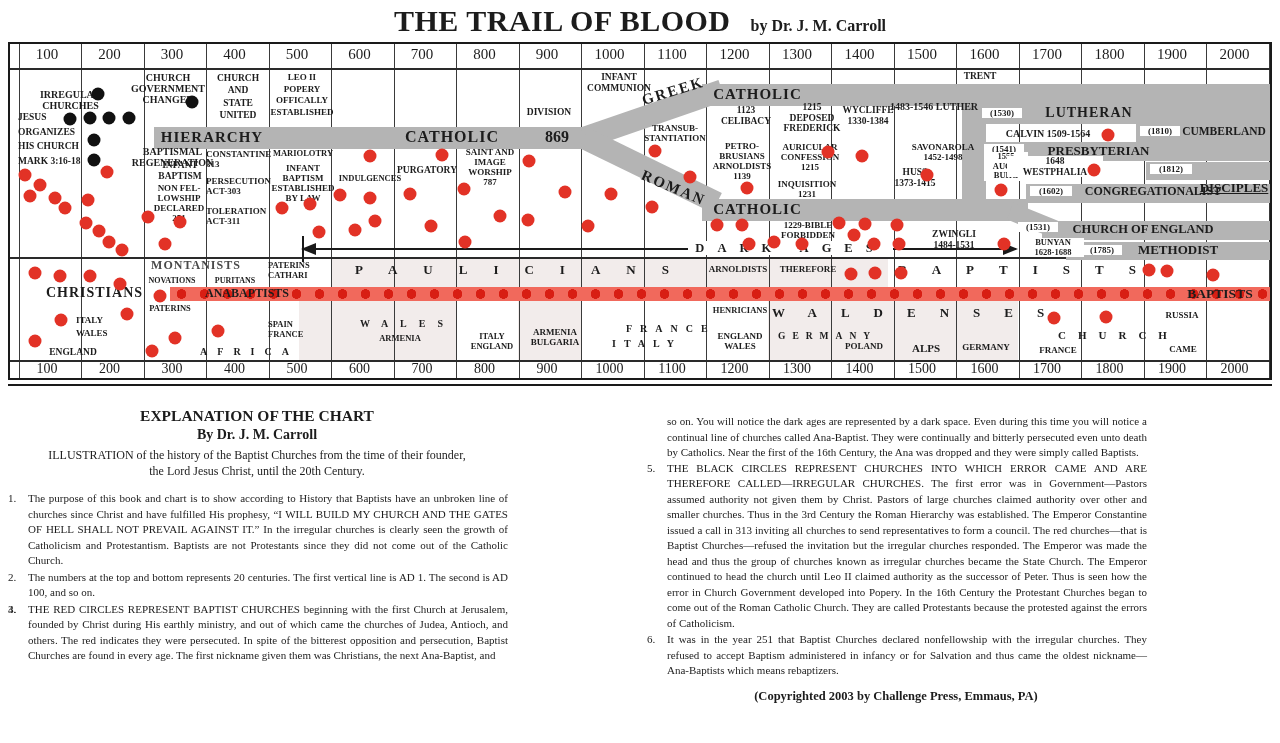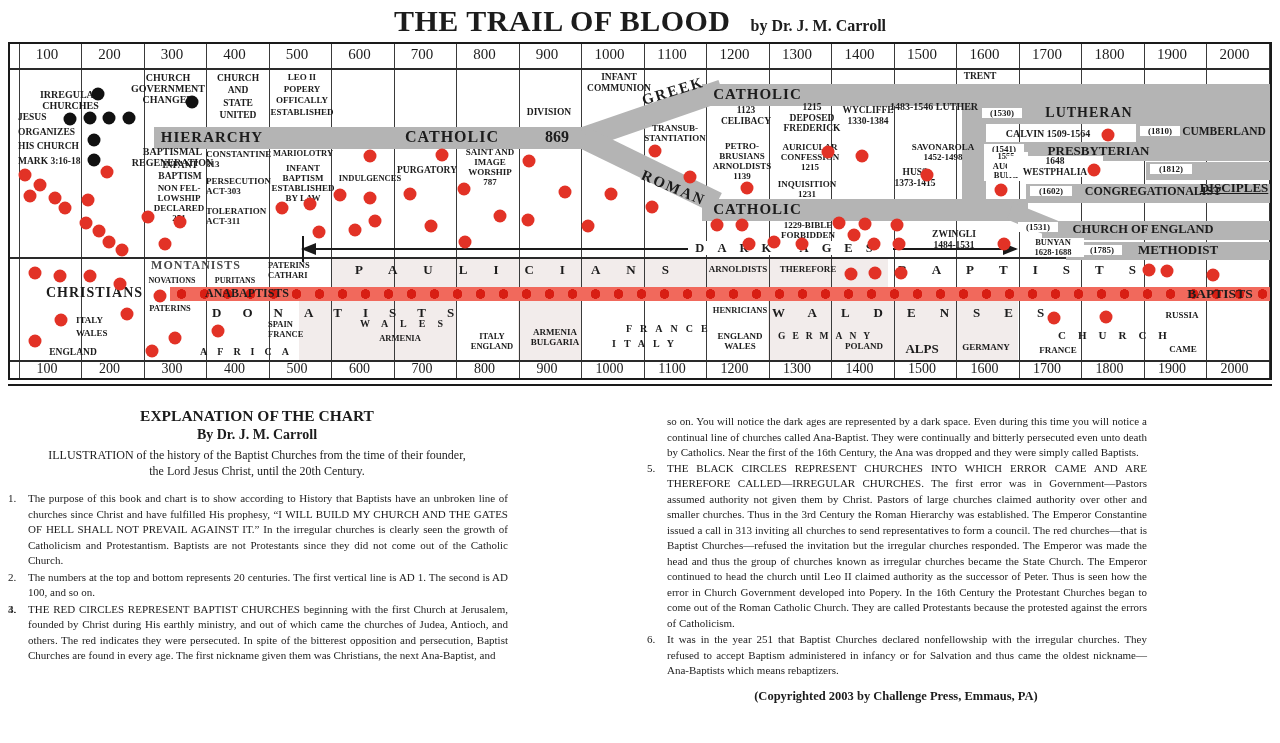--- a/index.html
+++ b/index.html
@@ -238,42 +238,41 @@
     <div class="lbl" style="left: 258px; top: 217px; width: 58px; font-size: 8.5px; text-align: left;">PATERINS
 CATHARI</div>
     <div class="lbl" style="left: 345px; top: 219px; width: 380px; font-size: 13px; text-align: left; letter-spacing: 26px;">PAULICIANS</div>
     <div class="lbl" style="left: 690px; top: 220px; width: 76px; font-size: 9px; text-align: center;">ARNOLDISTS</div>
     <div class="lbl" style="left: 760px; top: 220px; width: 76px; font-size: 9px; text-align: center;">THEREFORE</div>
     <div class="lbl" style="left: 888px; top: 219px; width: 280px; font-size: 13px; text-align: left; letter-spacing: 25px;">BAPTISTS</div>
     <div class="lbl" style="left: 22px; top: 241px; width: 125px; font-size: 14px; text-align: center; letter-spacing: 1px;">CHRISTIANS</div>
     <div class="lbl" style="left: 172px; top: 243px; width: 130px; font-size: 12px; text-align: center;">ANABAPTISTS</div>
     <div class="lbl" style="left: 1158px; top: 242px; width: 104px; font-size: 13.5px; text-align: center;">BAPTISTS</div>
     <div class="lbl" style="left: 130px; top: 260px; width: 60px; font-size: 8.5px; text-align: center;">PATERINS</div>
-    <div class="lbl" style="left: 202px; top: 262px; width: 290px; font-size: 13px; text-align: left; letter-spacing: 21px;">DONATISTS</div>
     <div class="lbl" style="left: 66px; top: 270px; width: 70px; font-size: 9px; text-align: left; line-height: 1.45;">ITALY
   WALES</div>
     <div class="lbl" style="left: 30px; top: 303px; width: 66px; font-size: 9.5px; text-align: center;">ENGLAND</div>
     <div class="lbl" style="left: 182px; top: 302px; width: 115px; font-size: 10px; text-align: center; letter-spacing: 10px;">AFRICA</div>
     <div class="lbl" style="left: 258px; top: 276px; width: 56px; font-size: 8.5px; text-align: left;">SPAIN
 FRANCE</div>
     <div class="lbl" style="left: 350px; top: 274px; width: 110px; font-size: 10px; text-align: left; letter-spacing: 12px;">WALES</div>
     <div class="lbl" style="left: 342px; top: 290px; width: 96px; font-size: 8.5px; text-align: center;">ARMENIA</div>
     <div class="lbl" style="left: 448px; top: 288px; width: 68px; font-size: 8.5px; text-align: center;">ITALY
 ENGLAND</div>
     <div class="lbl" style="left: 508px; top: 283px; width: 74px; font-size: 9px; text-align: center;">ARMENIA
 BULGARIA</div>
     <div class="lbl" style="left: 616px; top: 279px; width: 100px; font-size: 10px; text-align: left; letter-spacing: 8px;">FRANCE</div>
     <div class="lbl" style="left: 602px; top: 294px; width: 95px; font-size: 10px; text-align: left; letter-spacing: 8px;">ITALY</div>
     <div class="lbl" style="left: 692px; top: 262px; width: 76px; font-size: 8.5px; text-align: center;">HENRICIANS</div>
     <div class="lbl" style="left: 696px; top: 287px; width: 68px; font-size: 9px; text-align: center;">ENGLAND
 WALES</div>
     <div class="lbl" style="left: 762px; top: 262px; width: 300px; font-size: 13px; text-align: left; letter-spacing: 24px;">WALDENSES</div>
     <div class="lbl" style="left: 768px; top: 287px; width: 125px; font-size: 9.5px; text-align: left; letter-spacing: 7px;">GERMANY</div>
     <div class="lbl" style="left: 824px; top: 297px; width: 60px; font-size: 9px; text-align: center;">POLAND</div>
-    <div class="lbl" style="left: 886px; top: 298px; width: 52px; font-size: 13px; text-align: center;">ALPS</div>
+    <div class="lbl" style="left: 886px; top: 298px; width: 52px; font-size: 11px; text-align: left; padding-left: 16px;">ALPS</div>
     <div class="lbl" style="left: 940px; top: 298px; width: 72px; font-size: 9px; text-align: center;">GERMANY</div>
     <div class="lbl" style="left: 1048px; top: 285px; width: 165px; font-size: 11px; text-align: left; letter-spacing: 12px;">CHURCH</div>
     <div class="lbl" style="left: 1018px; top: 301px; width: 60px; font-size: 9px; text-align: center;">FRANCE</div>
     <div class="lbl" style="left: 1144px; top: 266px; width: 56px; font-size: 9px; text-align: center;">RUSSIA</div>
     <div class="lbl" style="left: 1146px; top: 300px; width: 54px; font-size: 9px; text-align: center;">CAME</div>
     <div class="dot" style="left: 88px; top: 50px; background: rgb(17, 17, 17);"></div>
     <div class="dot" style="left: 182px; top: 58px; background: rgb(17, 17, 17);"></div>
     <div class="dot" style="left: 60px; top: 75px; background: rgb(17, 17, 17);"></div>
     <div class="dot" style="left: 80px; top: 74px; background: rgb(17, 17, 17);"></div>
     <div class="dot" style="left: 99px; top: 74px; background: rgb(17, 17, 17);"></div>

